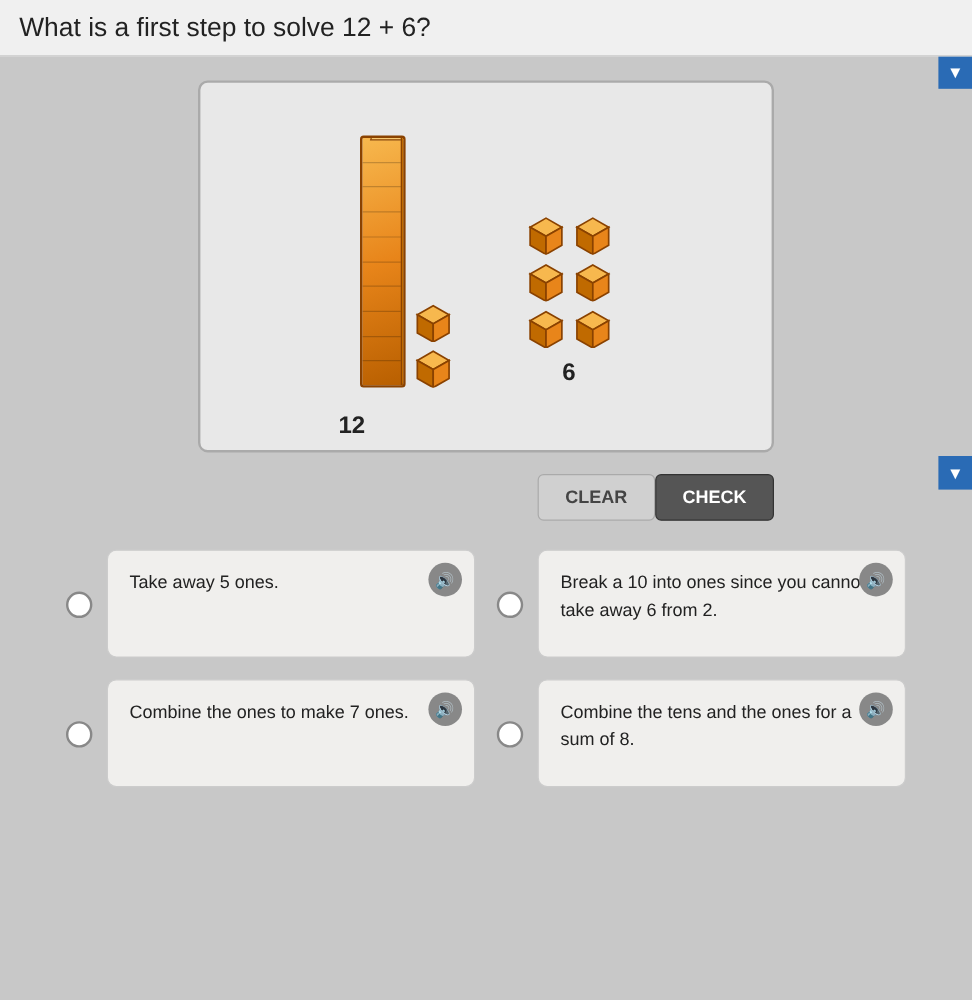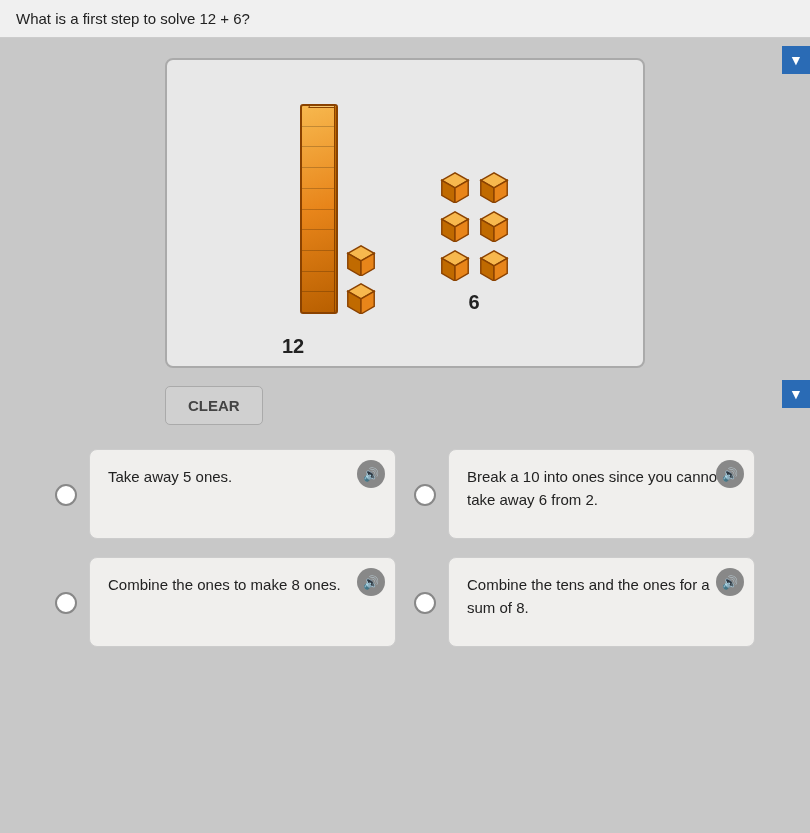--- a/index.html
+++ b/index.html
@@ -10,21 +10,21 @@
       font-family: Arial, sans-serif;
       overflow: hidden;
       position: relative;
     }
 
     
     .top-bar {
       background: #f0f0f0;
       border-bottom: 1px solid #ccc;
       padding: 10px 16px;
-      font-size: 15px;
+      font-size: 22px;
       color: #222;
       position: relative;
     }
 
     
     .main-area {
       padding: 20px 30px;
       display: flex;
       flex-direction: column;
       align-items: center;
@@ -60,20 +60,21 @@
       display: grid;
       grid-template-columns: 1fr 1fr;
       gap: 5px;
       align-self: flex-end;
       margin-bottom: 10px;
     }
 
     
     .buttons-row {
       display: flex;
+      justify-content: flex-end;
       width: 480px;
     }
 
     .btn-clear {
       background: #d0d0d0;
       border: 1px solid #aaa;
       border-radius: 5px;
       padding: 10px 22px;
       font-size: 15px;
       font-weight: bold;
@@ -277,20 +278,21 @@
           <polygon points="32,12 32,28 18,36 18,20" fill="#e8851a" stroke="#8a4200" stroke-width="1.5"></polygon>
         </svg>
       </div>
       <div style="font-size:20px; font-weight:bold; color:#222; margin-top:2px;">6</div>
     </div>
 
   </div>
 
   <div class="buttons-row">
     <button class="btn-clear">CLEAR</button>
+    <button class="btn-check">CHECK</button>
   </div>
 
   <div class="choices-grid">
 
     <div style="display:flex; align-items:center; gap:12px;">
       <div class="radio-circle" style="position:relative; left:0; top:0; transform:none; flex-shrink:0;"></div>
       <div class="choice-card" style="flex:1; position:relative;">
         <div class="speaker-btn">🔊</div>
         <span class="choice-text">Take away 5 ones.</span>
       </div>
@@ -301,21 +303,21 @@
       <div class="choice-card" style="flex:1; position:relative;">
         <div class="speaker-btn">🔊</div>
         <span class="choice-text">Break a 10 into ones since you cannot take away 6 from 2.</span>
       </div>
     </div>
 
     <div style="display:flex; align-items:center; gap:12px;">
       <div class="radio-circle" style="position:relative; left:0; top:0; transform:none; flex-shrink:0;"></div>
       <div class="choice-card" style="flex:1; position:relative;">
         <div class="speaker-btn">🔊</div>
-        <span class="choice-text">Combine the ones to make 8 ones.</span>
+        <span class="choice-text">Combine the ones to make 7 ones.</span>
       </div>
     </div>
 
     <div style="display:flex; align-items:center; gap:12px;">
       <div class="radio-circle" style="position:relative; left:0; top:0; transform:none; flex-shrink:0;"></div>
       <div class="choice-card" style="flex:1; position:relative;">
         <div class="speaker-btn">🔊</div>
         <span class="choice-text">Combine the tens and the ones for a sum of 8.</span>
       </div>
     </div>

